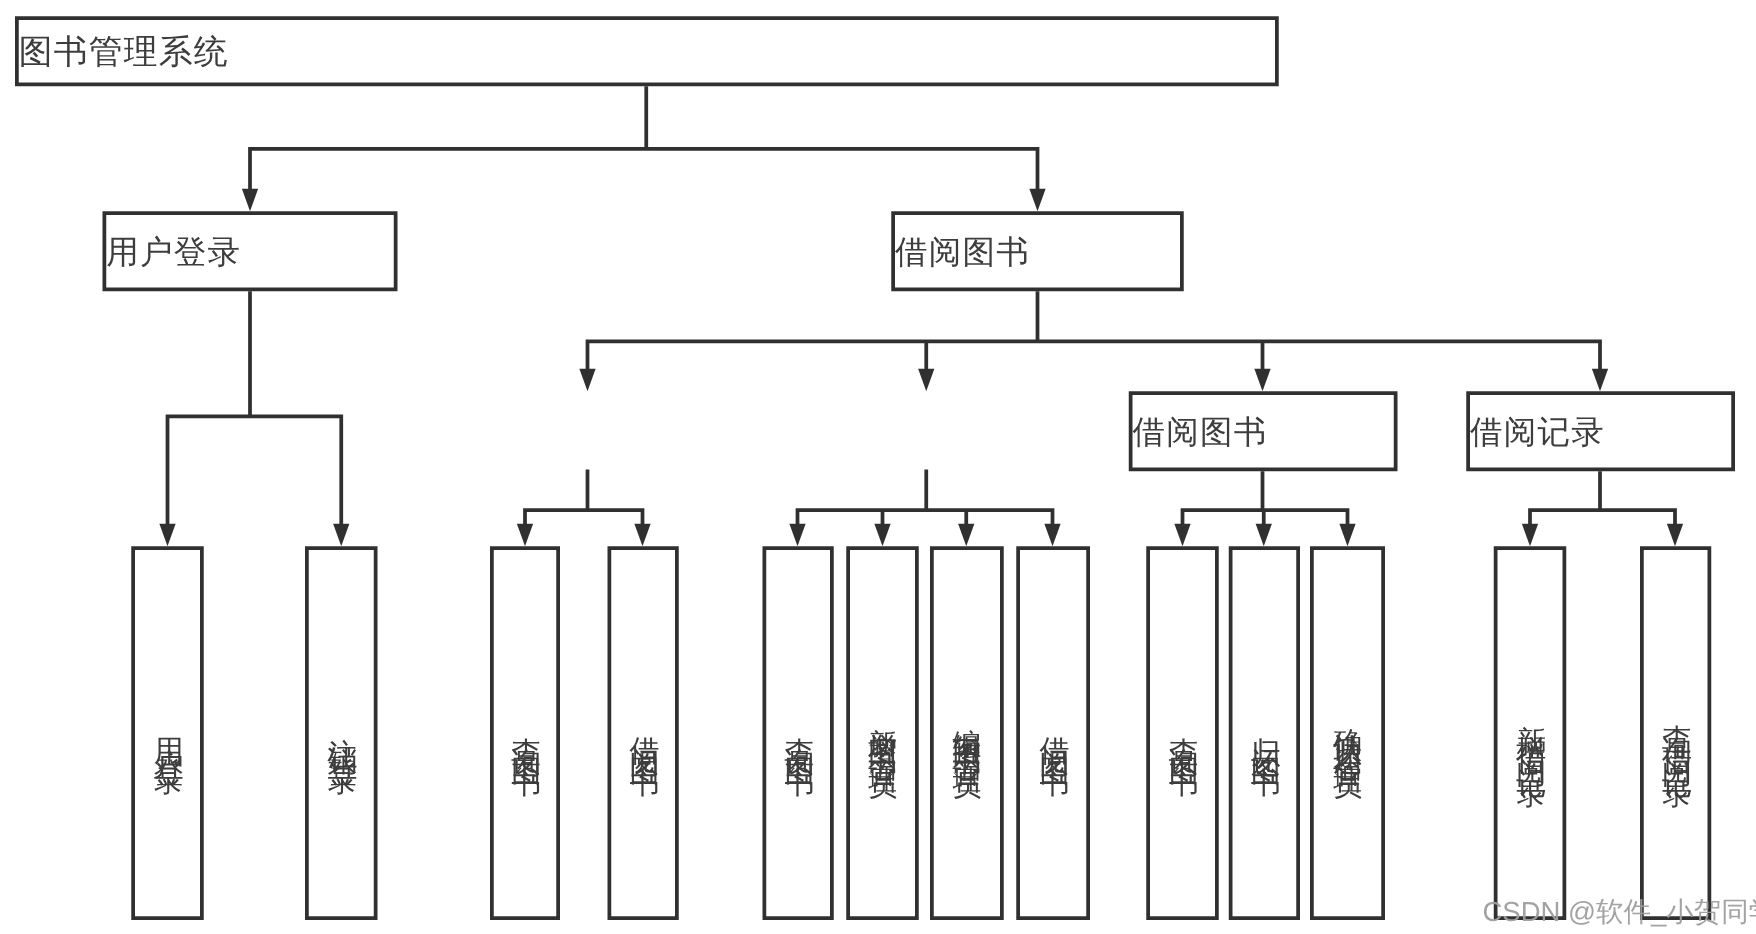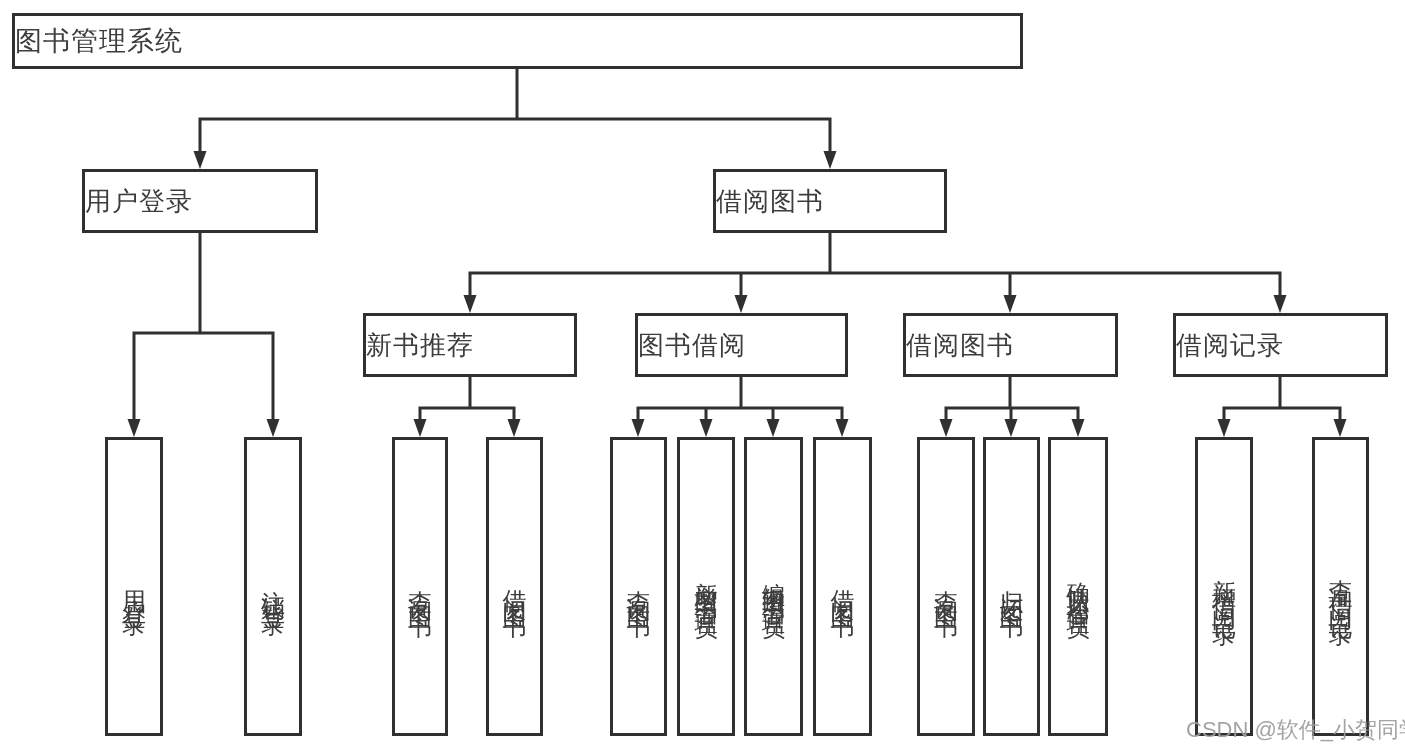--- a/index.html
+++ b/index.html
@@ -72,26 +72,20 @@
     <span>图书管理系统</span>
   </div>
 
   <div class="hbox" style="left:82px;top:169px;width:236px;height:64px">
     <span>用户登录</span>
   </div>
   <div class="hbox" style="left:713px;top:169px;width:234px;height:64px">
     <span>借阅图书</span>
   </div>
 
-  <div class="hbox" style="left:363px;top:313px;width:214px;height:64px">
-    <span>新书推荐</span>
-  </div>
-  <div class="hbox" style="left:635px;top:313px;width:213px;height:64px">
-    <span>图书借阅</span>
-  </div>
   <div class="hbox" style="left:903px;top:313px;width:215px;height:64px">
     <span>借阅图书</span>
   </div>
   <div class="hbox" style="left:1173px;top:313px;width:215px;height:64px">
     <span>借阅记录</span>
   </div>
 
   <div class="vbox" style="left:105px;top:437px;width:58px;height:299px">
     <span class="vtext">用户登录</span>
   </div>

